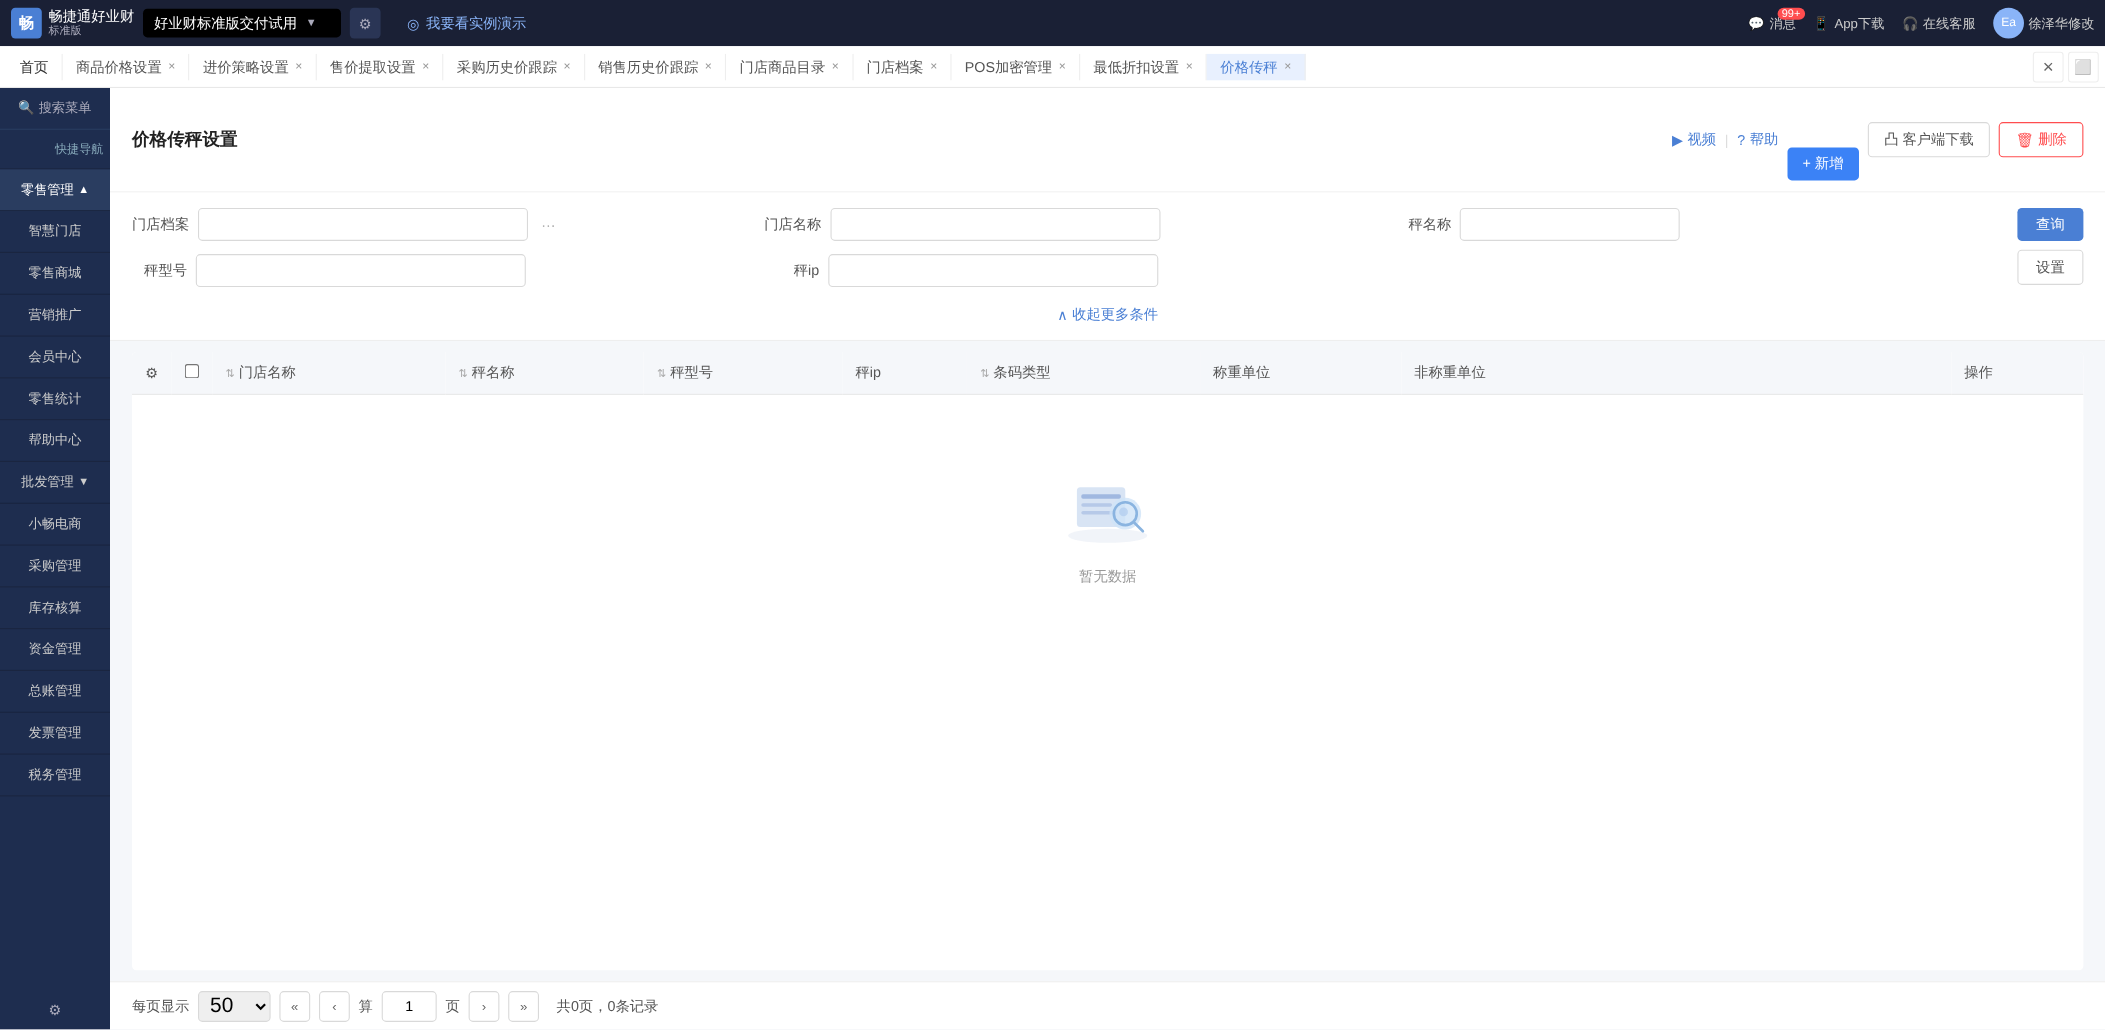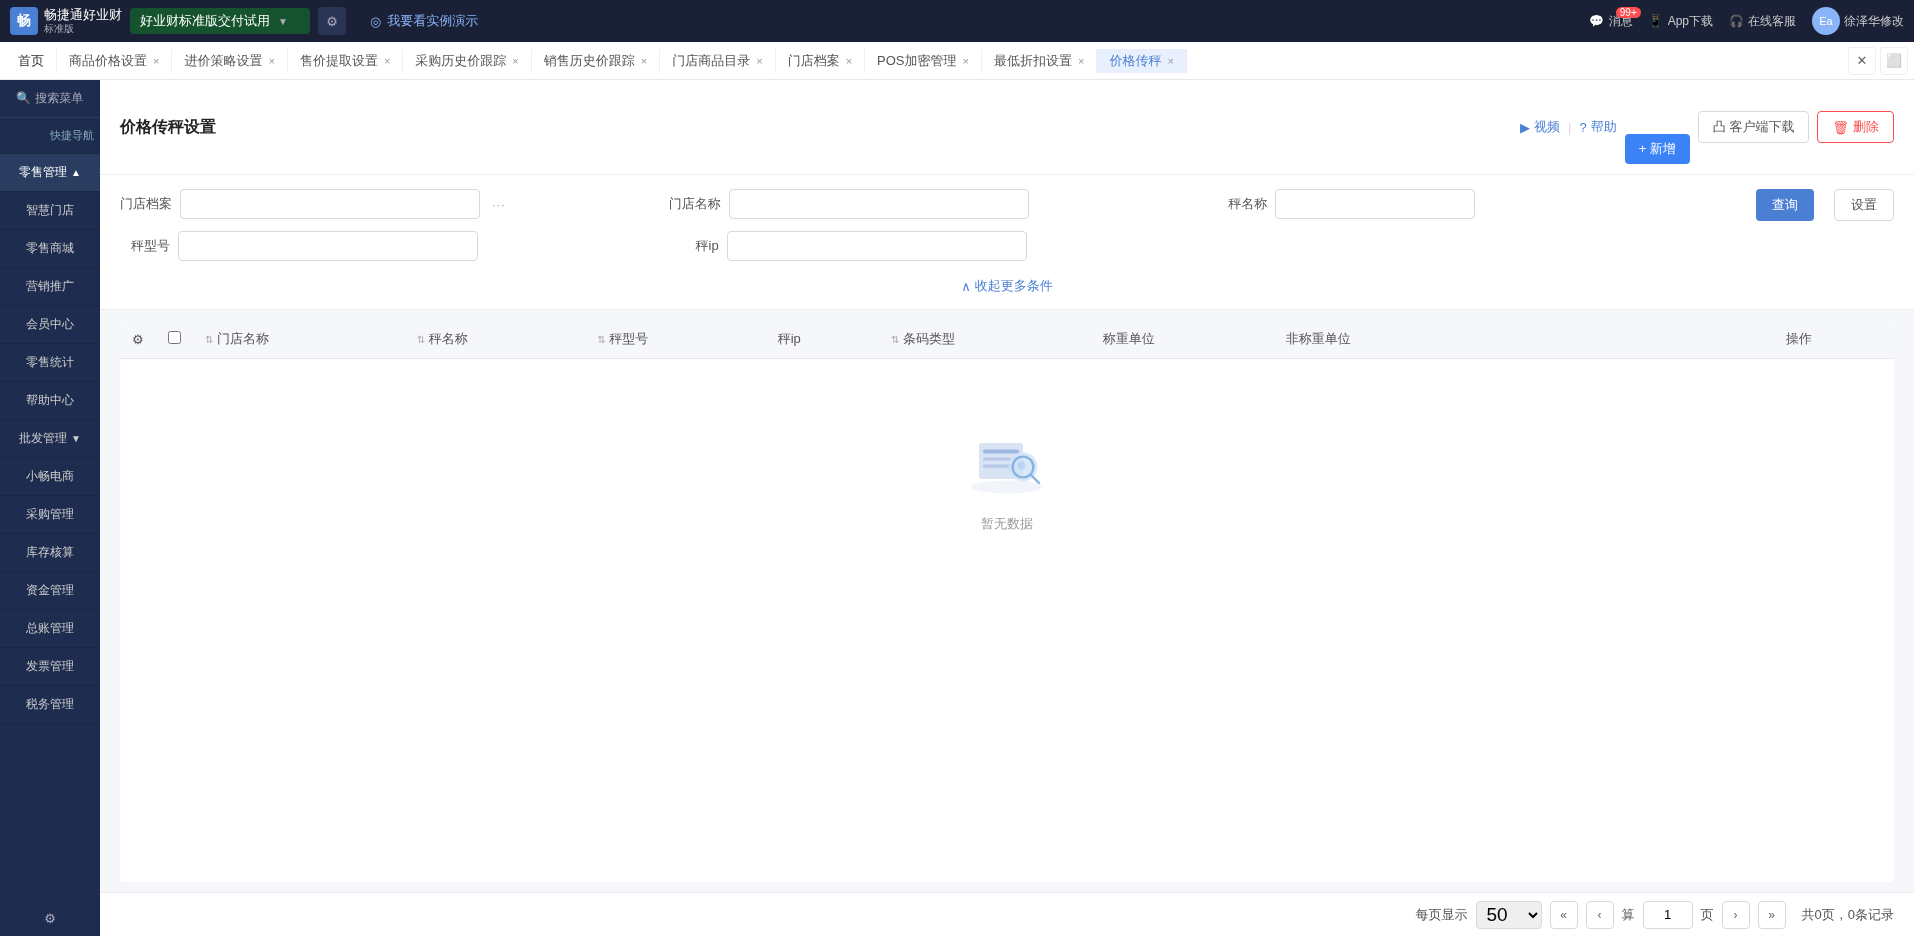--- a/index.html
+++ b/index.html
@@ -11,21 +11,21 @@
       color: #fff; justify-content: space-between;
     }
     .top-bar-left { display: flex; align-items: center; gap: 8px; }
     .logo-area { display: flex; align-items: center; gap: 6px; font-size: 12px; color: #aab; }
     .logo-icon { width: 28px; height: 28px; background: #4a7fd4; border-radius: 4px; display: flex; align-items: center; justify-content: center; font-size: 14px; font-weight: bold; color: #fff; }
     .logo-text { line-height: 1.2; }
     .logo-text div:first-child { font-size: 13px; color: #fff; }
     .logo-text div:last-child { font-size: 10px; color: #aab; }
 
     .dropdown-selector {
-      display: flex; align-items: center; background: #14532d; border-radius: 4px; padding: 4px 10px;
+      display: flex; align-items: center; background: #000000; border-radius: 4px; padding: 4px 10px;
       gap: 8px; cursor: pointer; color: #fff; font-size: 13px; min-width: 180px;
     }
     .dropdown-selector .arrow { color: #aab; font-size: 10px; }
     .settings-btn { width: 28px; height: 28px; background: #2a3555; border-radius: 4px; display: flex; align-items: center; justify-content: center; cursor: pointer; color: #aab; }
 
     .demo-btn { display: flex; align-items: center; gap: 6px; color: #8ab4f8; font-size: 13px; cursor: pointer; margin-left: 16px; }
 
     .top-bar-right { display: flex; align-items: center; gap: 16px; }
     .top-right-item { display: flex; align-items: center; gap: 4px; color: #ccc; cursor: pointer; font-size: 12px; position: relative; }
     .badge { background: #ff4d4f; color: #fff; border-radius: 8px; padding: 0 4px; font-size: 10px; position: absolute; top: -6px; right: -8px; }
@@ -95,32 +95,32 @@
     .settings-th { width: 36px; text-align: center; }
 
     
     .empty-state { display: flex; flex-direction: column; align-items: center; justify-content: center; padding: 60px 20px; }
     .empty-icon { width: 100px; height: 80px; margin-bottom: 16px; }
     .empty-text { color: #999; font-size: 13px; }
 
     
     .pagination-bar {
       background: #fff; border-top: 1px solid #eee; padding: 8px 20px; display: flex; align-items: center;
-      justify-content: flex-end; gap: 8px; flex-shrink: 0; height: 44px;
+      justify-content: flex-start; gap: 8px; flex-shrink: 0; height: 44px;
     }
     .pagination-label { color: #555; font-size: 13px; }
     .page-size-select { height: 28px; border: 1px solid #d9d9d9; border-radius: 4px; padding: 0 6px; font-size: 19px; }
     .page-btn { width: 28px; height: 28px; border: 1px solid #d9d9d9; border-radius: 4px; display: flex; align-items: center; justify-content: center; cursor: pointer; color: #666; background: #fff; font-size: 12px; }
     .page-input { width: 50px; height: 28px; border: 1px solid #d9d9d9; border-radius: 4px; text-align: center; font-size: 13px; }
     .pagination-info { color: #555; font-size: 13px; margin-left: 8px; }
     .btn-query { background: #4a7fd4; color: #fff; border: none; border-radius: 4px; padding: 6px 16px; cursor: pointer; font-size: 13px; }
     .btn-set { background: #fff; color: #555; border: 1px solid #d9d9d9; border-radius: 4px; padding: 6px 16px; cursor: pointer; font-size: 13px; }
     .filter-and-btns { display: flex; align-items: flex-start; gap: 10px; }
     .filter-fields { flex: 1; }
-    .right-action-col { display: flex; flex-direction: row; gap: 20px; padding-top: 0; }
+    .right-action-col { display: flex; flex-direction: column; gap: 8px; padding-top: 0; }
   </style>
 </head>
 <body>
 
 <div class="top-bar">
   <div class="top-bar-left">
     <div class="logo-area">
       <div class="logo-icon">畅</div>
       <div class="logo-text">
         <div>畅捷通好业财</div>

